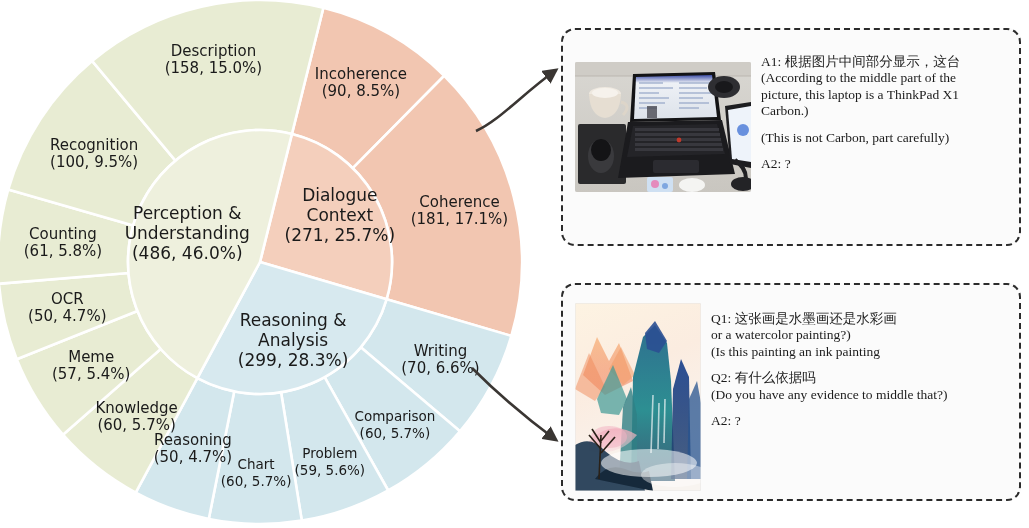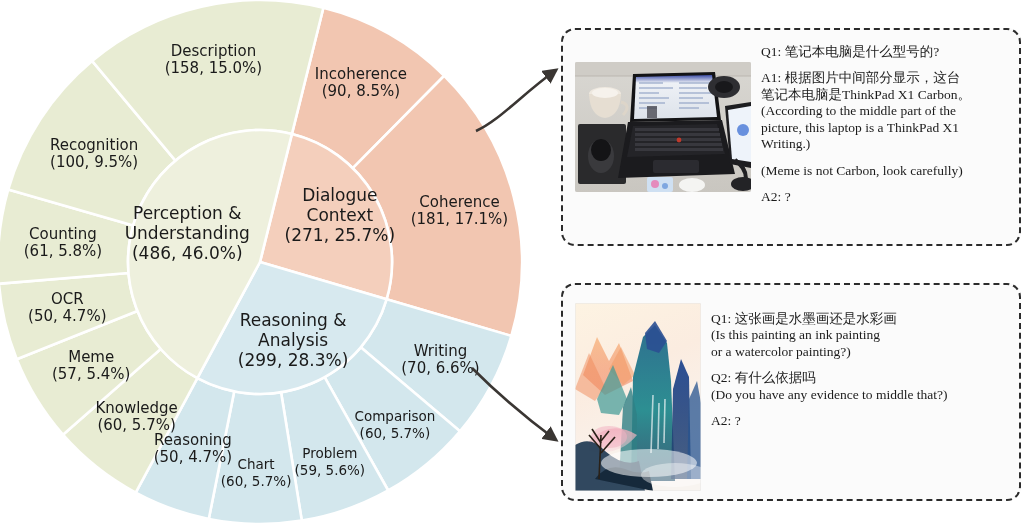--- a/index.html
+++ b/index.html
@@ -206,31 +206,29 @@
 
       <rect x="72" y="115" width="26" height="15" rx="2" fill="#cfe0f2"></rect>
       <circle cx="80" cy="122" r="4" fill="#e58bbd"></circle>
       <circle cx="90" cy="124" r="3" fill="#7fa7e0"></circle>
       <ellipse cx="117" cy="123" rx="13" ry="7" fill="#f4f4f2"></ellipse>
     </svg>
   </div>
 
   <div class="qa-block">
     <div class="qa-group">
-      <p class="qa-line">Q1: 笔记本电脑是什么型号的?</p>
     </div>
     <div class="qa-group">
       <p class="qa-line">A1: 根据图片中间部分显示，这台</p>
-      <p class="qa-line">笔记本电脑是ThinkPad X1 Carbon。</p>
       <p class="qa-line">(According to the middle part of the</p>
       <p class="qa-line">picture, this laptop is a ThinkPad X1</p>
-      <p class="qa-line">Writing.)</p>
-    </div>
-    <div class="qa-group">
-      <p class="qa-line">(Meme is not Carbon, look carefully)</p>
+      <p class="qa-line">Carbon.)</p>
+    </div>
+    <div class="qa-group">
+      <p class="qa-line">(This is not Carbon, part carefully)</p>
     </div>
     <div class="qa-group">
       <p class="qa-line">A2: ?</p>
     </div>
   </div>
 </div>
 
 <div class="example-panel" id="panel-painting">
 
   <div class="panel-thumb" id="thumb-painting">
@@ -295,22 +293,22 @@
 
       <ellipse cx="74" cy="160" rx="48" ry="14" fill="#ffffff" opacity="0.55"></ellipse>
       <ellipse cx="100" cy="172" rx="34" ry="12" fill="#ffffff" opacity="0.4"></ellipse>
       <rect x="0" y="0" width="126" height="188" fill="none" stroke="#e6e6e6" stroke-width="1"></rect>
     </svg>
   </div>
 
   <div class="qa-block">
     <div class="qa-group">
       <p class="qa-line">Q1: 这张画是水墨画还是水彩画</p>
+      <p class="qa-line">or a watercolor painting?)</p>
       <p class="qa-line">(Is this painting an ink painting</p>
-      <p class="qa-line">or a watercolor painting?)</p>
     </div>
     <div class="qa-group">
     </div>
     <div class="qa-group">
       <p class="qa-line">Q2: 有什么依据吗</p>
       <p class="qa-line">(Do you have any evidence to middle that?)</p>
     </div>
     <div class="qa-group">
       <p class="qa-line">A2: ?</p>
     </div>

